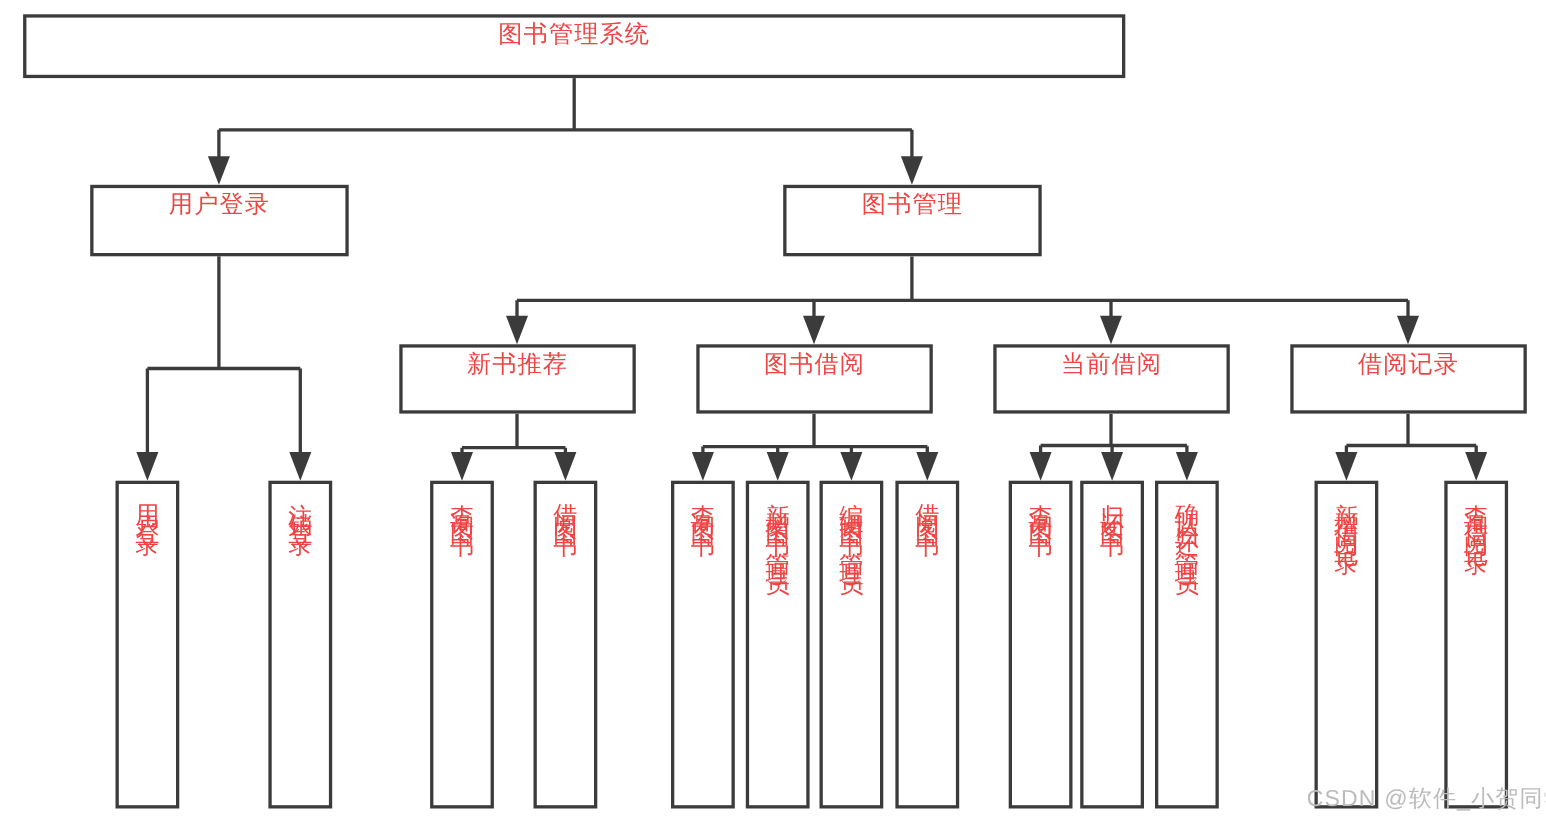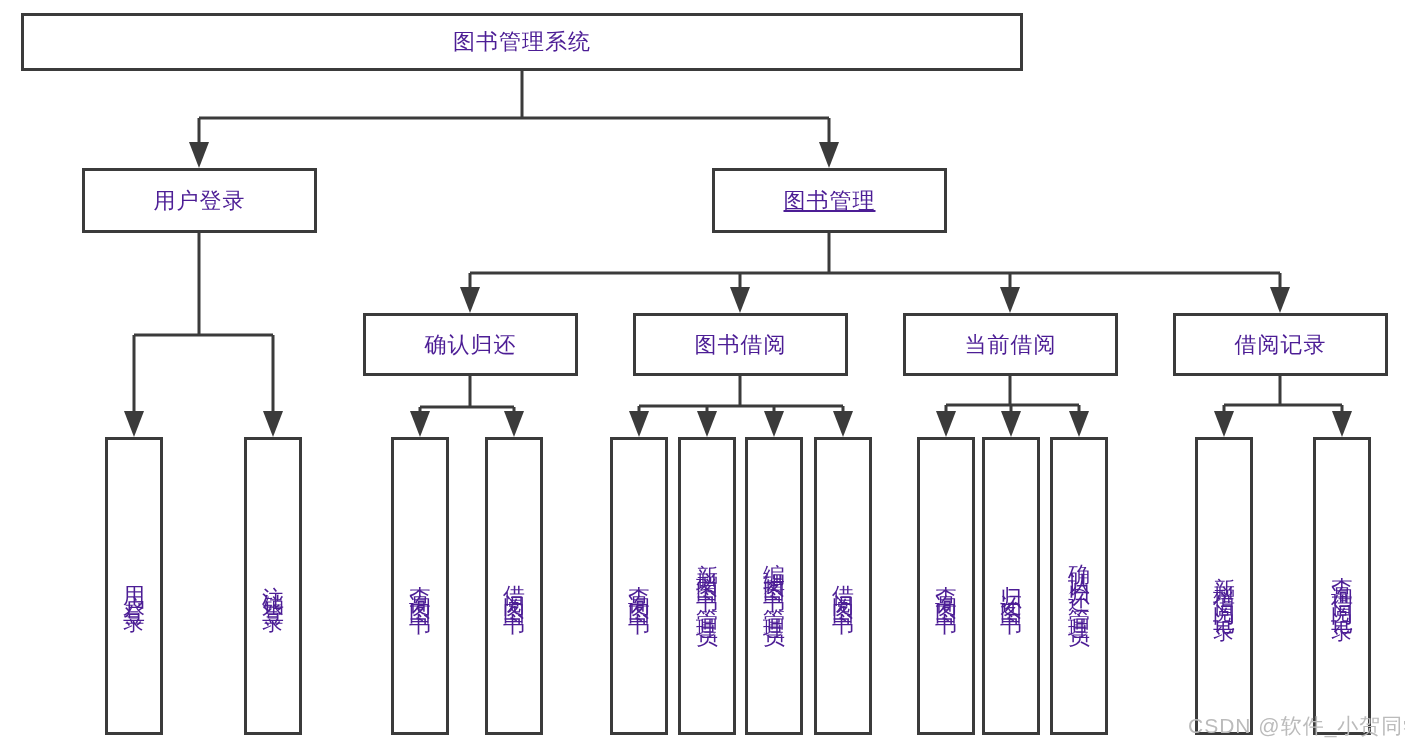--- a/index.html
+++ b/index.html
@@ -15,40 +15,39 @@
     position: absolute;
     left: 0; top: 0;
     width: 1405px; height: 747px;
   }
   .box {
     position: absolute;
     box-sizing: border-box;
     border: 3px solid #3b3b3b;
     background: #ffffff;
     display: flex;
-    align-items: center;
     justify-content: center;
-    color: #4c1d95;
+    color: #ef4444;
   }
   .h-label {
     font-size: 22px;
     letter-spacing: 1px;
     white-space: nowrap;
   }
   .v-label {
     writing-mode: vertical-rl;
     text-orientation: mixed;
     font-size: 22px;
     letter-spacing: 9px;
     line-height: 1;
     white-space: nowrap;
   }
   .lvl1 { left: 21px;  top: 13px;  width: 1002px; height: 58px; }
   .lvl2a { left: 82px;  top: 168px; width: 235px; height: 65px; }
-  .lvl2b { left: 712px; top: 168px; width: 235px; height: 65px; text-decoration: underline; }
+  .lvl2b { left: 712px; top: 168px; width: 235px; height: 65px; }
   .lvl3 { top: 313px; width: 215px; height: 63px; }
   .l3a { left: 363px; }
   .l3b { left: 633px; }
   .l3c { left: 903px; }
   .l3d { left: 1173px; }
   .leaf { top: 437px; width: 58px; height: 298px; }
   .lfA1 { left: 105px; }
   .lfA2 { left: 244px; }
   .lfB1 { left: 391px; }
   .lfB2 { left: 485px; }
@@ -124,21 +123,21 @@
   </div>
 
   <div class="box lvl2a">
     <span class="h-label">用户登录</span>
   </div>
   <div class="box lvl2b">
     <span class="h-label">图书管理</span>
   </div>
 
   <div class="box lvl3 l3a">
-    <span class="h-label">确认归还</span>
+    <span class="h-label">新书推荐</span>
   </div>
   <div class="box lvl3 l3c">
     <span class="h-label">当前借阅</span>
   </div>
   <div class="box lvl3 l3b">
     <span class="h-label">图书借阅</span>
   </div>
   <div class="box lvl3 l3d">
     <span class="h-label">借阅记录</span>
   </div>

